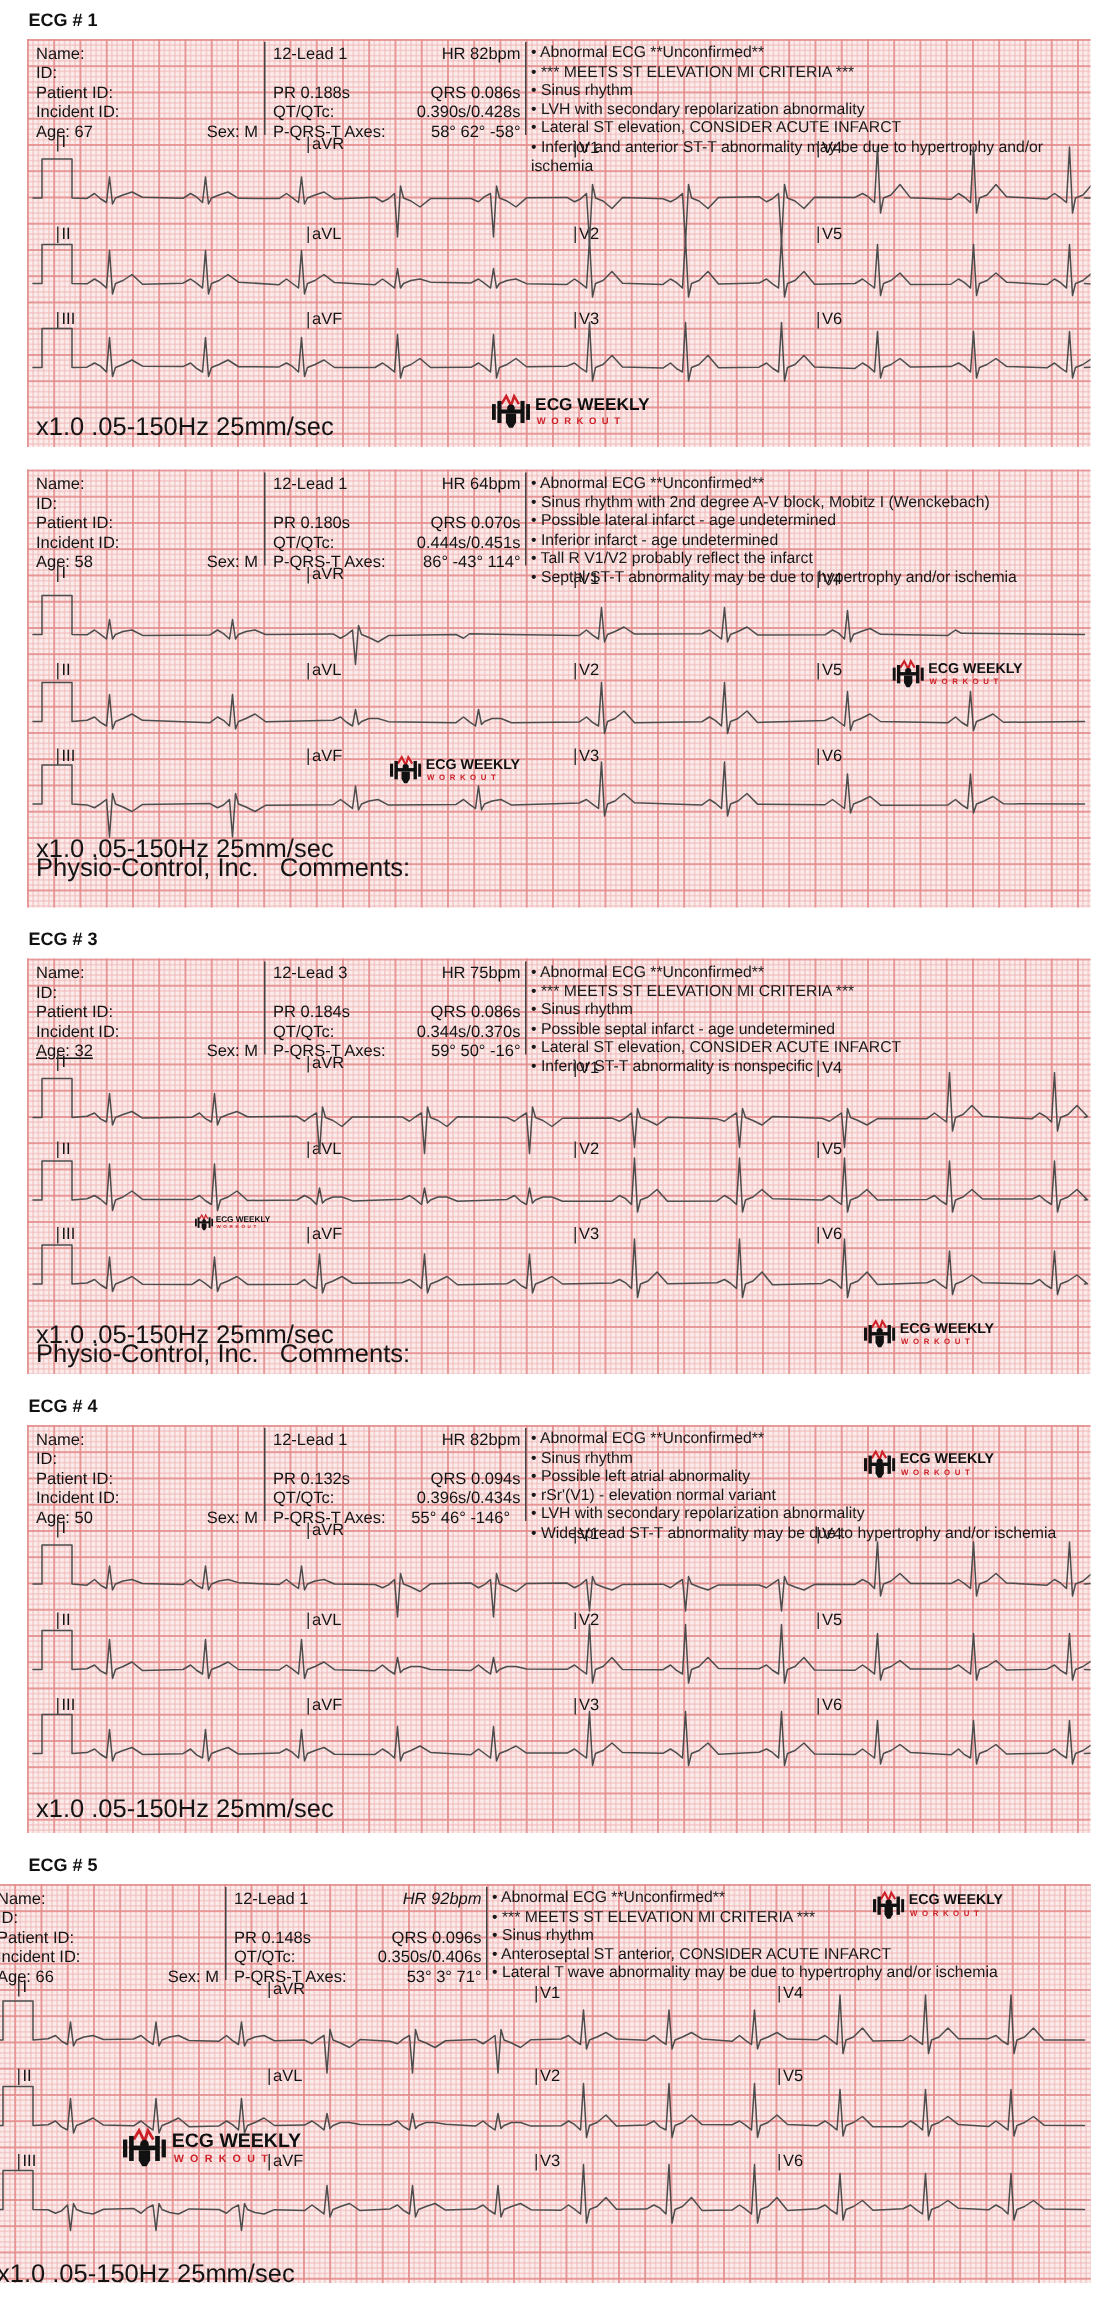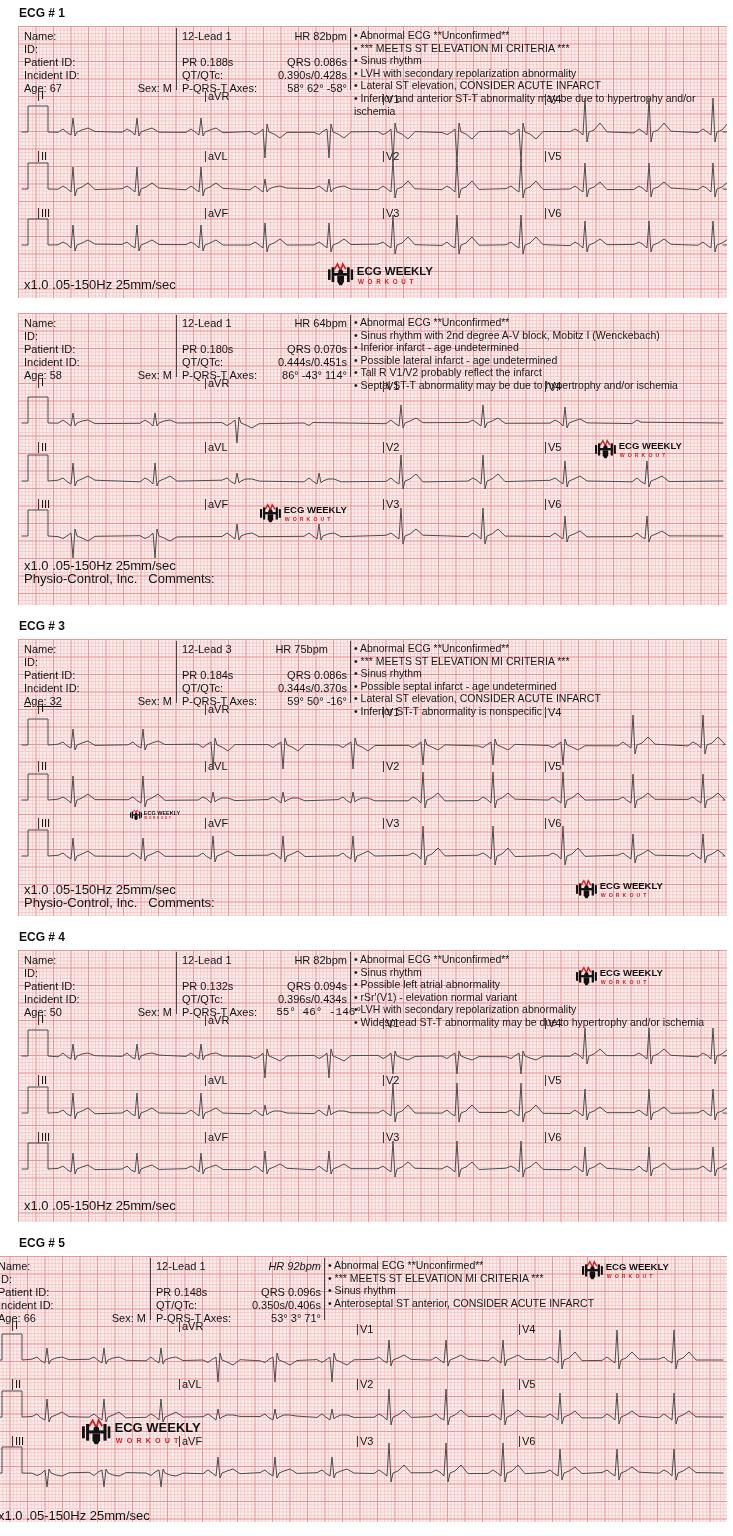--- a/index.html
+++ b/index.html
@@ -24,21 +24,21 @@
   .hdr-field.r{transform:translateX(-100%);}
   .vline{position:absolute;width:1px;background:#444;top:2px;height:62px;}
   .interp{position:absolute;font-size:10.5px;line-height:12.6px;color:#181818;}
   .interp-line::before{content:"• ";}
   .lead-label{
     position:absolute;font-size:11px;line-height:11px;
     border-left:1.5px solid #3a3a3a;padding-left:2px;white-space:nowrap;
   }
   .trace{position:absolute;overflow:visible;}
   .trace path{fill:none;stroke:#4c4c4c;stroke-width:1;stroke-linejoin:round;stroke-linecap:round;}
-  .footer-line{position:absolute;font-size:13px;line-height:12px;white-space:nowrap;}
+  .footer-line{position:absolute;font-size:17px;line-height:12px;white-space:nowrap;}
   .logo{position:absolute;display:flex;align-items:flex-start;gap:3px;transform-origin:top left;}
   .logo-text{display:flex;flex-direction:column;margin-top:3px;}
   .logo-title{font-size:10px;font-weight:bold;color:#101010;line-height:10px;white-space:nowrap;}
   .logo-sub{font-size:5.5px;font-weight:bold;color:#cc2127;letter-spacing:3.2px;line-height:8px;margin-left:1px;white-space:nowrap;}
 </style>
 </head>
 <body>
 
 <div id="report">
     <div class="ecg-block">
@@ -122,22 +122,22 @@
         <span class="hdr-field r" style="left: 329px; top: 43px;">0.444s/0.451s</span>
         <span class="hdr-field" style="left: 6px; top: 56px;">Age: 58</span>
         <span class="hdr-field r" style="left: 154px; top: 56px;">Sex: M</span>
         <span class="hdr-field" style="left: 164px; top: 56px;">P-QRS-T Axes:</span>
         <span class="hdr-field r" style="left: 329px; top: 56px;">86° -43° 114°</span>
         <div class="vline" style="left: 158px;"></div>
         <div class="vline" style="left: 332px;"></div>
         <div class="interp" style="left: 336px; top: 3px; width: 372px;">
           <div class="interp-line">Abnormal ECG **Unconfirmed**</div>
           <div class="interp-line">Sinus rhythm with 2nd degree A-V block, Mobitz I (Wenckebach)</div>
+          <div class="interp-line">Possible lateral infarct - age undetermined</div>
           <div class="interp-line">Inferior infarct - age undetermined</div>
-          <div class="interp-line">Possible lateral infarct - age undetermined</div>
           <div class="interp-line">Tall R V1/V2 probably reflect the infarct</div>
           <div class="interp-line">Septal ST-T abnormality may be due to hypertrophy and/or ischemia</div>
         </div>
         <span class="lead-label" style="left: 20px; top: 64px;">I</span>
         <span class="lead-label" style="left: 187px; top: 65px;">aVR</span>
         <span class="lead-label" style="left: 365px; top: 68px;">V1</span>
         <span class="lead-label" style="left: 527px; top: 68px;">V4</span>
         <span class="lead-label" style="left: 20px; top: 129px;">II</span>
         <span class="lead-label" style="left: 187px; top: 129px;">aVL</span>
         <span class="lead-label" style="left: 365px; top: 129px;">V2</span>
@@ -189,21 +189,21 @@
             <div class="logo-sub">WORKOUT</div>
           </div>
         </div>
       </div>
     </div>
     <div class="ecg-block">
       <div class="ecg-title">ECG # 3</div>
       <div class="strip" style="height: 277px;">
         <span class="hdr-field" style="left: 6px; top: 4px;">Name:</span>
         <span class="hdr-field" style="left: 164px; top: 4px;">12-Lead 3</span>
-        <span class="hdr-field r" style="left: 310px; top: 4px;">HR 75bpm</span>
+        <span class="hdr-field r" style="left: 329px; top: 4px;">HR 75bpm</span>
         <span class="hdr-field" style="left: 6px; top: 17px;">ID:</span>
         <span class="hdr-field" style="left: 6px; top: 30px;">Patient ID:</span>
         <span class="hdr-field" style="left: 164px; top: 30px;">PR 0.184s</span>
         <span class="hdr-field r" style="left: 329px; top: 30px;">QRS 0.086s</span>
         <span class="hdr-field" style="left: 6px; top: 43px;">Incident ID:</span>
         <span class="hdr-field" style="left: 164px; top: 43px;">QT/QTc:</span>
         <span class="hdr-field r" style="left: 329px; top: 43px;">0.344s/0.370s</span>
         <span class="hdr-field" style="left: 6px; top: 56px; text-decoration: underline;">Age: 32</span>
         <span class="hdr-field r" style="left: 154px; top: 56px;">Sex: M</span>
         <span class="hdr-field" style="left: 164px; top: 56px;">P-QRS-T Axes:</span>
@@ -284,21 +284,21 @@
         <span class="hdr-field" style="left: 6px; top: 17px;">ID:</span>
         <span class="hdr-field" style="left: 6px; top: 30px;">Patient ID:</span>
         <span class="hdr-field" style="left: 164px; top: 30px;">PR 0.132s</span>
         <span class="hdr-field r" style="left: 329px; top: 30px;">QRS 0.094s</span>
         <span class="hdr-field" style="left: 6px; top: 43px;">Incident ID:</span>
         <span class="hdr-field" style="left: 164px; top: 43px;">QT/QTc:</span>
         <span class="hdr-field r" style="left: 329px; top: 43px;">0.396s/0.434s</span>
         <span class="hdr-field" style="left: 6px; top: 56px;">Age: 50</span>
         <span class="hdr-field r" style="left: 154px; top: 56px;">Sex: M</span>
         <span class="hdr-field" style="left: 164px; top: 56px;">P-QRS-T Axes:</span>
-        <span class="hdr-field r" style="left: 344px; top: 56px; font-family: Liberation Mono, monospace;">55° 46° -146°</span>
+        <span class="hdr-field r" style="left: 322px; top: 56px;">55° 46° -146°</span>
         <div class="vline" style="left: 158px;"></div>
         <div class="vline" style="left: 332px;"></div>
         <div class="interp" style="left: 336px; top: 3px; width: 372px;">
           <div class="interp-line">Abnormal ECG **Unconfirmed**</div>
           <div class="interp-line">Sinus rhythm</div>
           <div class="interp-line">Possible left atrial abnormality</div>
           <div class="interp-line">rSr'(V1) - elevation normal variant</div>
           <div class="interp-line">LVH with secondary repolarization abnormality</div>
           <div class="interp-line">Widespread ST-T abnormality may be due to hypertrophy and/or ischemia</div>
         </div>
@@ -359,20 +359,21 @@
         <span class="hdr-field r" style="left: 154px; top: 56px;">Sex: M</span>
         <span class="hdr-field" style="left: 164px; top: 56px;">P-QRS-T Axes:</span>
         <span class="hdr-field r" style="left: 329px; top: 56px;">53° 3° 71°</span>
         <div class="vline" style="left: 158px;"></div>
         <div class="vline" style="left: 332px;"></div>
         <div class="interp" style="left: 336px; top: 3px; width: 372px;">
           <div class="interp-line">Abnormal ECG **Unconfirmed**</div>
           <div class="interp-line">*** MEETS ST ELEVATION MI CRITERIA ***</div>
           <div class="interp-line">Sinus rhythm</div>
           <div class="interp-line">Anteroseptal ST anterior, CONSIDER ACUTE INFARCT</div>
+          <div class="interp-line">Lateral T wave abnormality may be due to hypertrophy and/or ischemia</div>
         </div>
         <span class="lead-label" style="left: 20px; top: 64px;">I</span>
         <span class="lead-label" style="left: 187px; top: 65px;">aVR</span>
         <span class="lead-label" style="left: 365px; top: 68px;">V1</span>
         <span class="lead-label" style="left: 527px; top: 68px;">V4</span>
         <span class="lead-label" style="left: 20px; top: 123px;">II</span>
         <span class="lead-label" style="left: 187px; top: 123px;">aVL</span>
         <span class="lead-label" style="left: 365px; top: 123px;">V2</span>
         <span class="lead-label" style="left: 527px; top: 123px;">V5</span>
         <span class="lead-label" style="left: 20px; top: 180px;">III</span>

